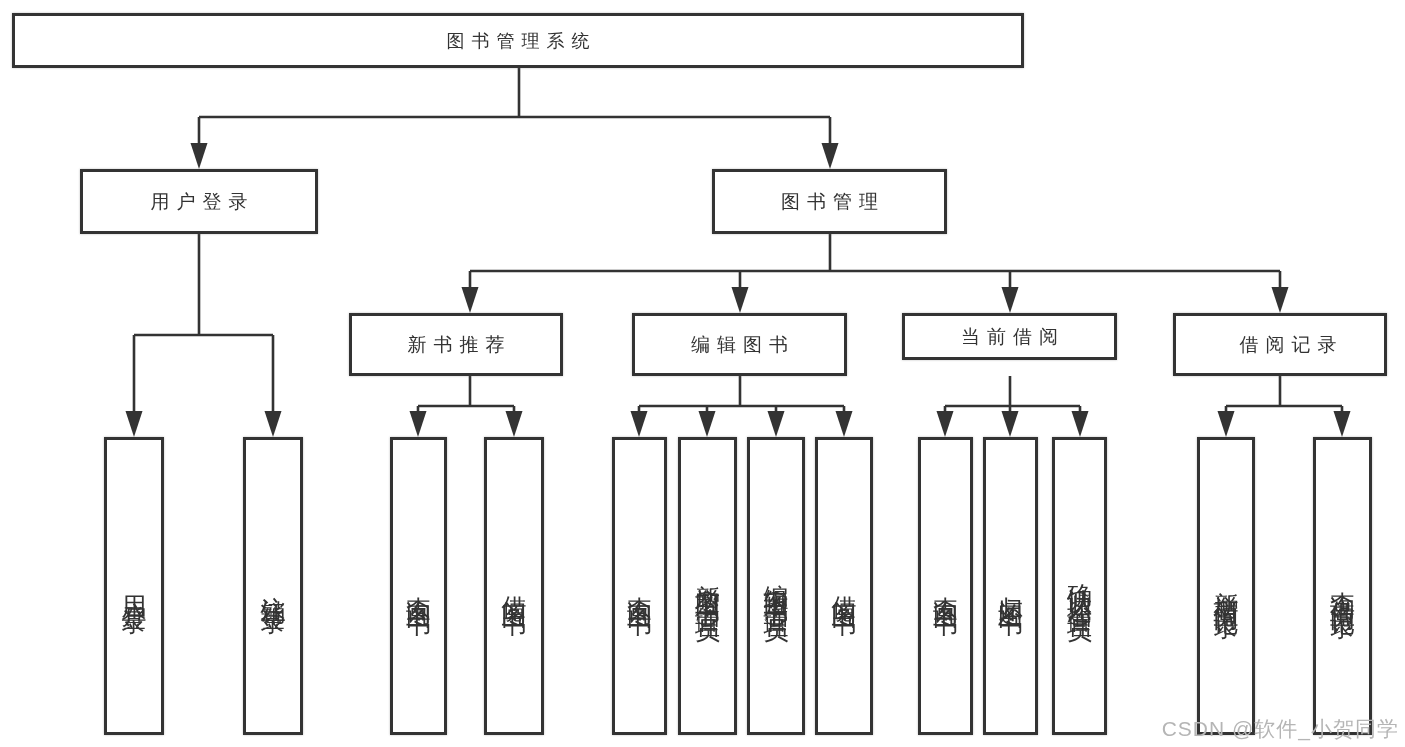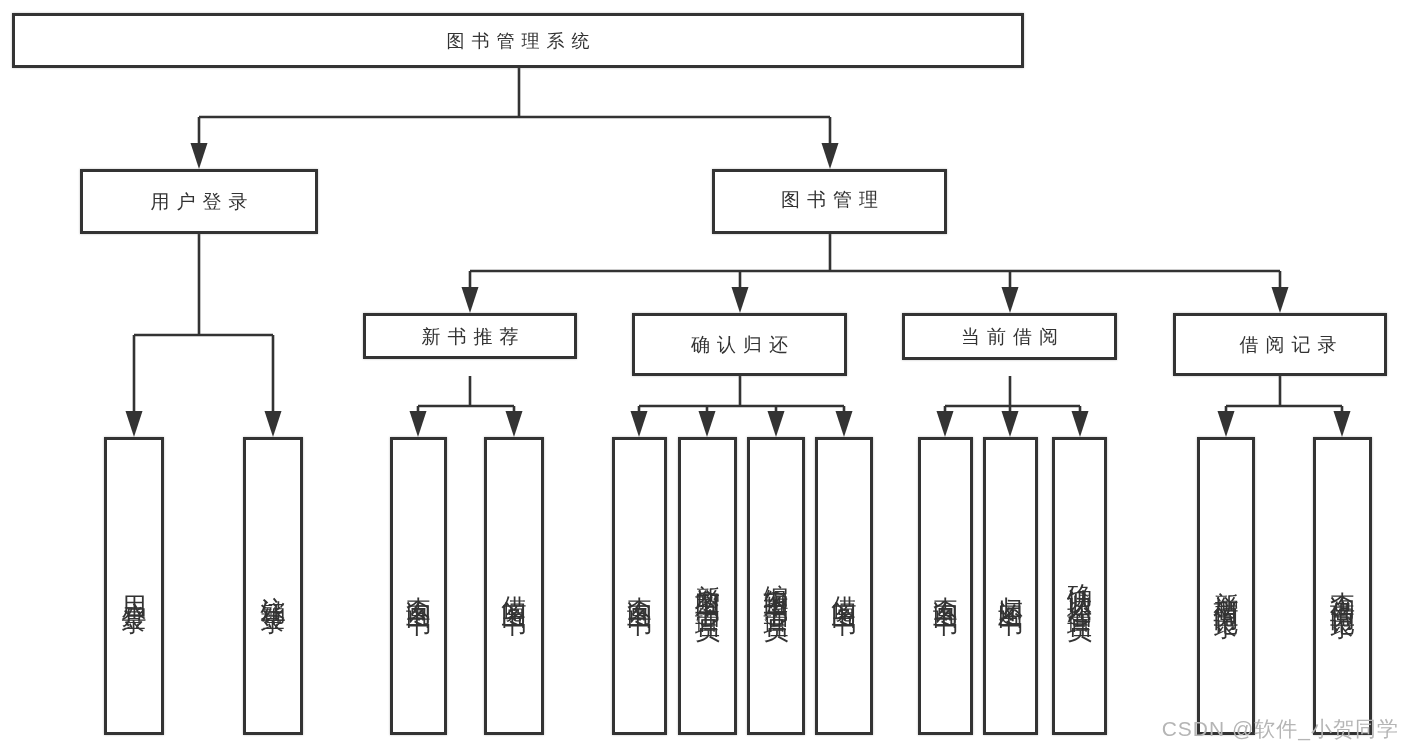--- a/index.html
+++ b/index.html
@@ -123,29 +123,29 @@
     </g>
   </svg>
 
   <div class="box hbox root" style="left:12px; top:13px; width:1012px; height:55px;">
     <span>图书管理系统</span>
   </div>
 
   <div class="box hbox" style="left:80px; top:169px; width:238px; height:65px;">
     <span>用户登录</span>
   </div>
-  <div class="box hbox" style="left:712px; top:169px; width:235px; height:65px;font-family:Liberation Mono, monospace;">
+  <div class="box hbox" style="left:712px; top:169px; width:235px; height:65px;">
     <span>图书管理</span>
   </div>
 
-  <div class="box hbox" style="left:363px; top:313px; width:214px; height:46px;">
+  <div class="box hbox" style="left:349px; top:313px; width:214px; height:63px;">
     <span>新书推荐</span>
   </div>
   <div class="box hbox" style="left:632px; top:313px; width:215px; height:63px;">
-    <span>确认归还</span>
+    <span>编辑图书</span>
   </div>
   <div class="box hbox" style="left:902px; top:313px; width:215px; height:47px;">
     <span>当前借阅</span>
   </div>
   <div class="box hbox" style="left:1173px; top:313px; width:214px; height:63px;padding-left:16px;">
     <span>借阅记录</span>
   </div>
 
   <div class="box vbox" style="left:104px; top:437px; width:60px; height:298px;">
     <span>用户登录</span>

